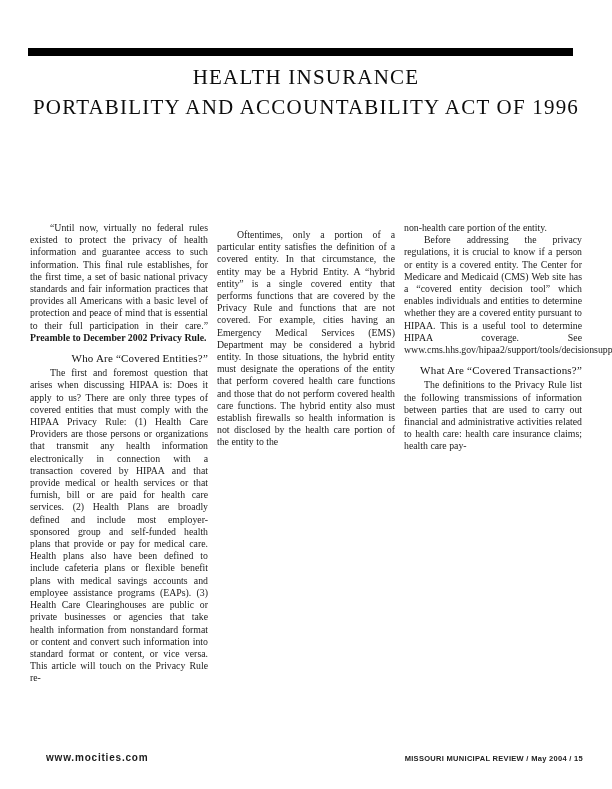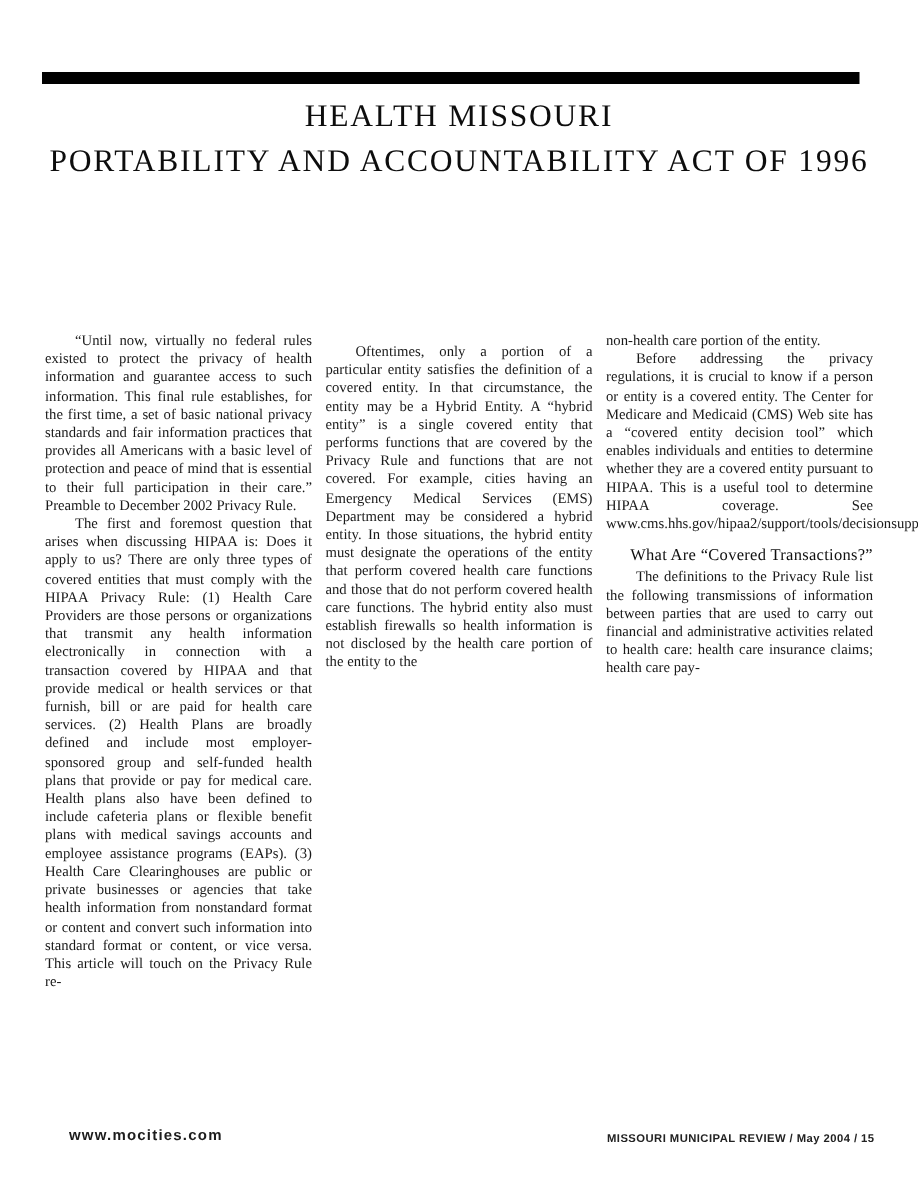--- a/index.html
+++ b/index.html
@@ -63,21 +63,21 @@
   .block.heading {
     font-size: 11px;
     font-weight: normal;
     text-align: right;
     margin-top: 8px;
     margin-bottom: 3px;
     letter-spacing: 0.2px;
     color: #0f0f0f;
   }
   .italic { }
-  .bold { font-weight: normal; }
+  .bold { font-weight: bold; }
   .footer-left {
     position: absolute;
     left: 46px; top: 752px;
     font-family: "Liberation Sans", sans-serif;
     font-size: 10px;
     font-weight: bold;
     letter-spacing: 0.8px;
     color: #1c1c1c;
   }
   .footer-right {
@@ -90,27 +90,28 @@
     color: #222222;
     text-align: center;
   }
 </style>
 </head>
 <body>
 
 <div class="top-rule"></div>
 
 <div class="title-block">
-  <div class="title-line">HEALTH MISSOURI</div>
+  <div class="title-line">HEALTH INSURANCE</div>
   <div class="title-line">PORTABILITY AND ACCOUNTABILITY ACT OF 1996</div>
 </div>
 
 <div class="columns">
   <div class="col">
       <div class="block quote-italic indent"><span class="italic">“Until now, virtually no federal rules existed to protect the privacy of health information and guarantee access to such information. This final rule establishes, for the first time, a set of basic national privacy standards and fair information practices that provides all Americans with a basic level of protection and peace of mind that is essential to their full participation in their care.” </span><span class="bold">Preamble to December 2002 Privacy Rule.</span></div>
+      <div class="block heading"><span>Who Are “Covered Entities?”</span></div>
       <div class="block body indent"><span>The first and foremost question that arises when discussing HIPAA is: Does it apply to us? There are only three types of covered entities that must comply with the HIPAA Privacy Rule: (1) </span><span class="italic">Health Care Providers</span><span> are those persons or organizations that transmit any health information electronically in connection with a transaction covered by HIPAA and that provide medical or health services or that furnish, bill or are paid for health care services. (2) </span><span class="italic">Health Plans</span><span> are broadly defined and include most employer-sponsored group and self-funded health plans that provide or pay for medical care. Health plans also have been defined to include cafeteria plans or flexible benefit plans with medical savings accounts and employee assistance programs (EAPs). (3) </span><span class="italic">Health Care Clearinghouses</span><span> are public or private businesses or agencies that take health information from nonstandard format or content and convert such information into standard format or content, or vice versa. This article will touch on the Privacy Rule re-</span></div>
     </div>
   <div class="col">
       <div class="block body indent spaced"><span>Oftentimes, only a portion of a particular entity satisfies the definition of a covered entity. In that circumstance, the entity may be a </span><span class="italic">Hybrid Entity</span><span>. A “hybrid entity” is a single covered entity that performs functions that are covered by the Privacy Rule and functions that are not covered. For example, cities having an Emergency Medical Services (EMS) Department may be considered a hybrid entity. In those situations, the hybrid entity must designate the operations of the entity that perform covered health care functions and those that do not perform covered health care functions. The hybrid entity also must establish firewalls so health information is not disclosed by the health care portion of the entity to the</span></div>
     </div>
   <div class="col">
       <div class="block body"><span>non-health care portion of the entity.</span></div>
       <div class="block body indent"><span>Before addressing the privacy regulations, it is crucial to know if a person or entity is a covered entity. The Center for Medicare and Medicaid (CMS) Web site has a “covered entity decision tool” which enables individuals and entities to determine whether they are a covered entity pursuant to HIPAA. This is a useful tool to determine HIPAA coverage. See www.cms.hhs.gov/hipaa2/support/tools/decisionsupport/.</span></div>
       <div class="block heading"><span>What Are “Covered Transactions?”</span></div>
       <div class="block body indent"><span>The definitions to the Privacy Rule list the following transmissions of information between parties that are used to carry out financial and administrative activities related to health care: health care insurance claims; health care pay-</span></div>

